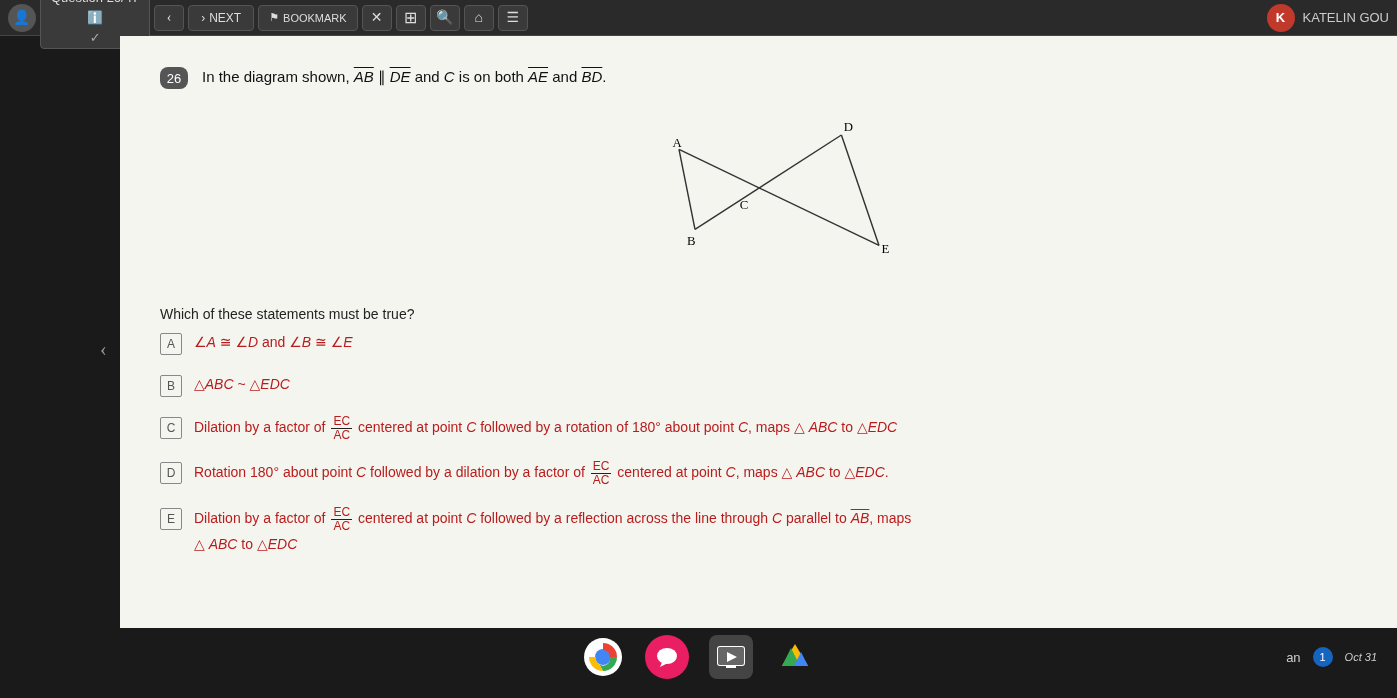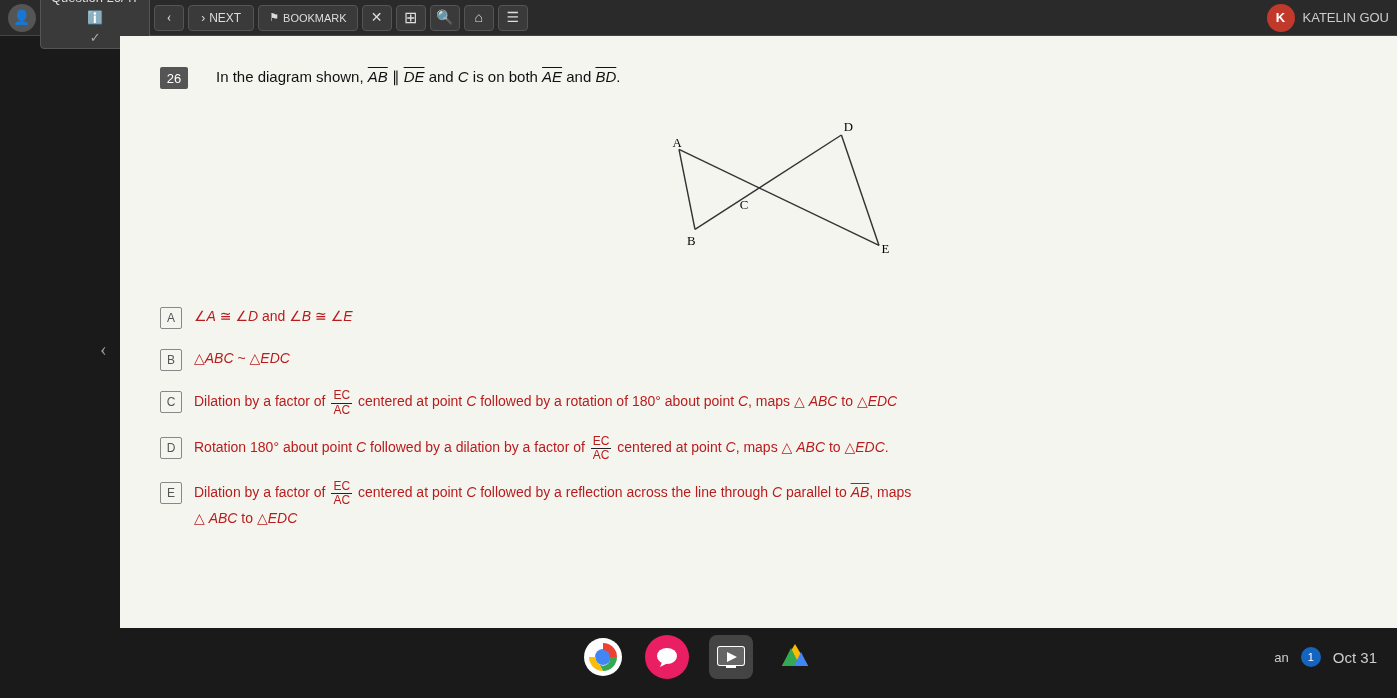--- a/index.html
+++ b/index.html
@@ -146,22 +146,22 @@
     .question-number-badge {
       display: inline-flex;
       align-items: center;
       justify-content: center;
       width: 28px;
       height: 22px;
       background: #555;
       color: white;
       font-size: 13px;
       font-family: Arial, sans-serif;
-      border-radius: 2px;
-      margin-right: 24px;
+      border-radius: 8px;
+      margin-right: 10px;
       vertical-align: middle;
     }
 
     .question-text {
       font-size: 15px;
       font-family: Arial, sans-serif;
       color: #111;
       line-height: 1.5;
       margin-bottom: 20px;
     }
@@ -338,20 +338,23 @@
       <line x1="683" y1="130" x2="730" y2="268" stroke="#333" stroke-width="1.8"></line>
 
       <text x="472" y="145">A</text>
       <text x="490" y="268">B</text>
       <text x="556" y="222">C</text>
       <text x="686" y="125">D</text>
       <text x="733" y="278">E</text>
     </svg>
   </div>
 
+  <div style="margin-bottom: 6px;">
+    <span class="statement-text">Which of these statements must be true?</span>
+  </div>
 
   <div class="answer-option">
     <div class="option-badge">A</div>
     <div class="option-text">
       ∠<i>A</i> ≅ ∠<i>D</i> and ∠<i>B</i> ≅ ∠<i>E</i>
     </div>
   </div>
 
   <div class="answer-option">
     <div class="option-badge">B</div>
@@ -434,15 +437,15 @@
       <polygon points="6,28 15,10 24,28" fill="#34a853"></polygon>
       <polygon points="24,28 31,14 38,28" fill="#4285f4" transform="translate(-6,0)"></polygon>
     </svg>
   </div>
 
   <div class="taskbar-right">
     <span style="color:#ccc; font-size:13px;">an</span>
     <div class="notification-dot">
       <span>1</span>
     </div>
-    <span style="color:#ccc; font-size:15px;">Oct 31</span>
+    <span style="color:#ccc; font-size:11px;font-style:italic;">Oct 31</span>
   </div>
 </div>
 
 </body></html>

